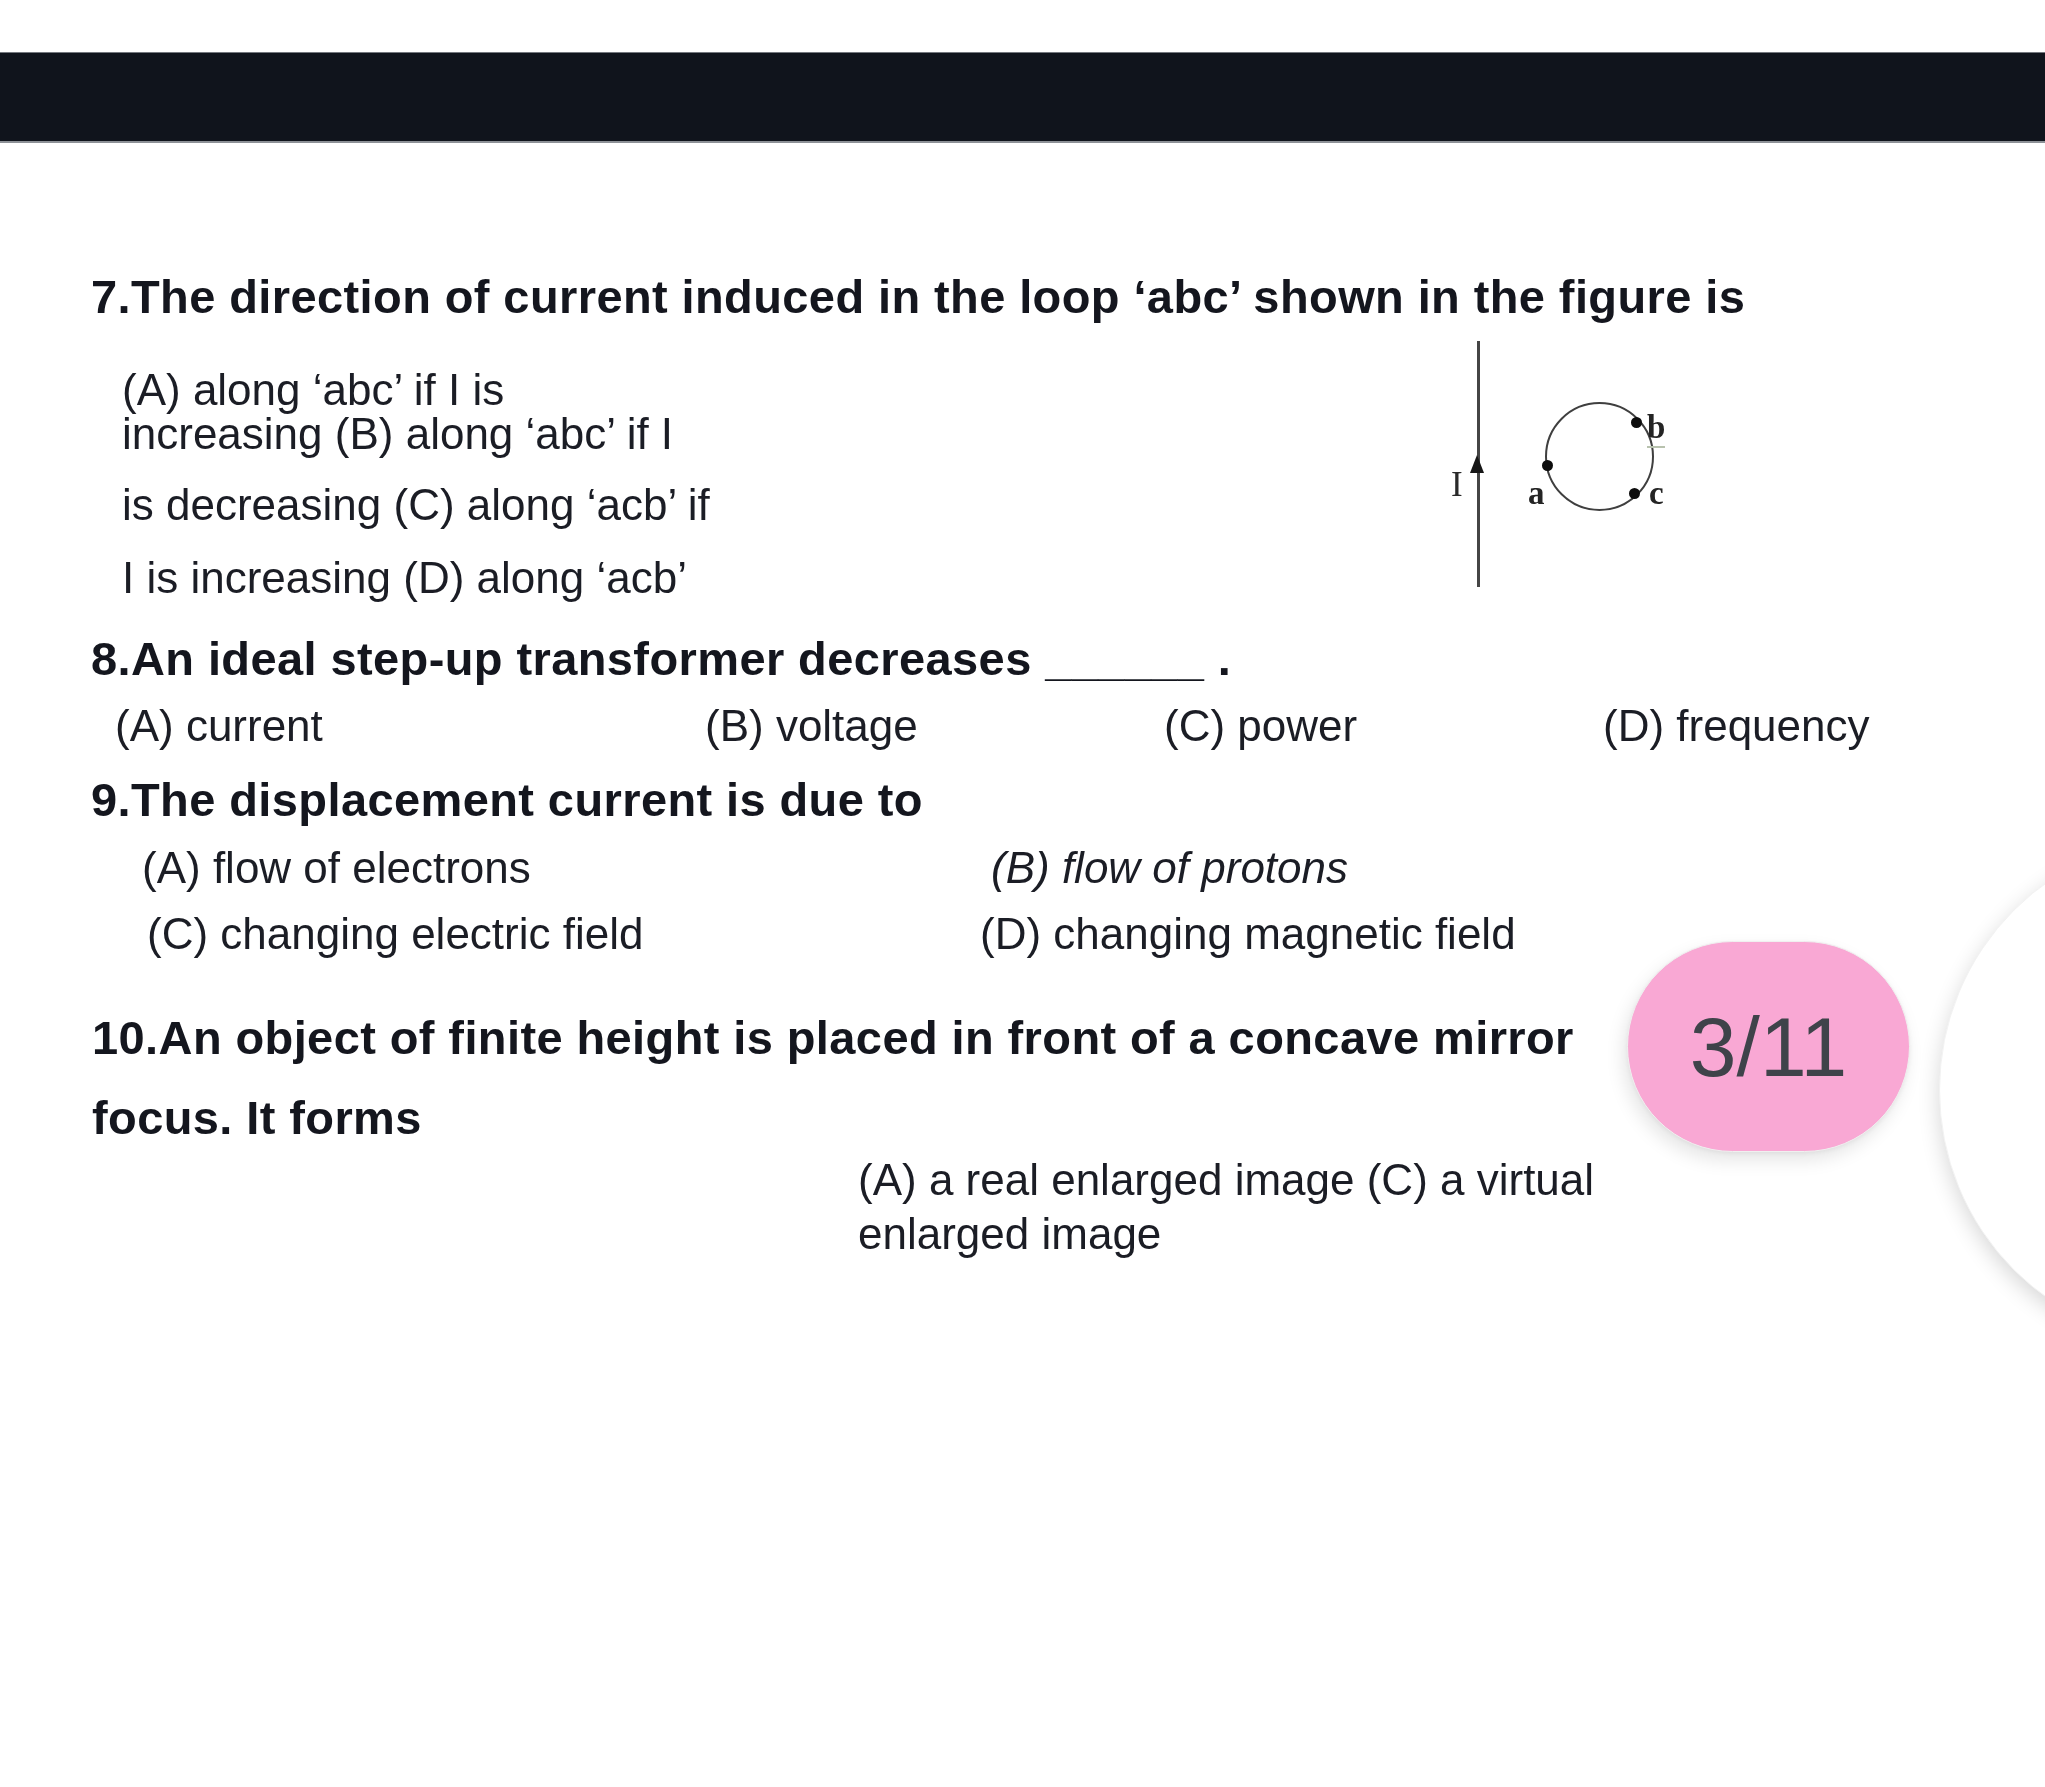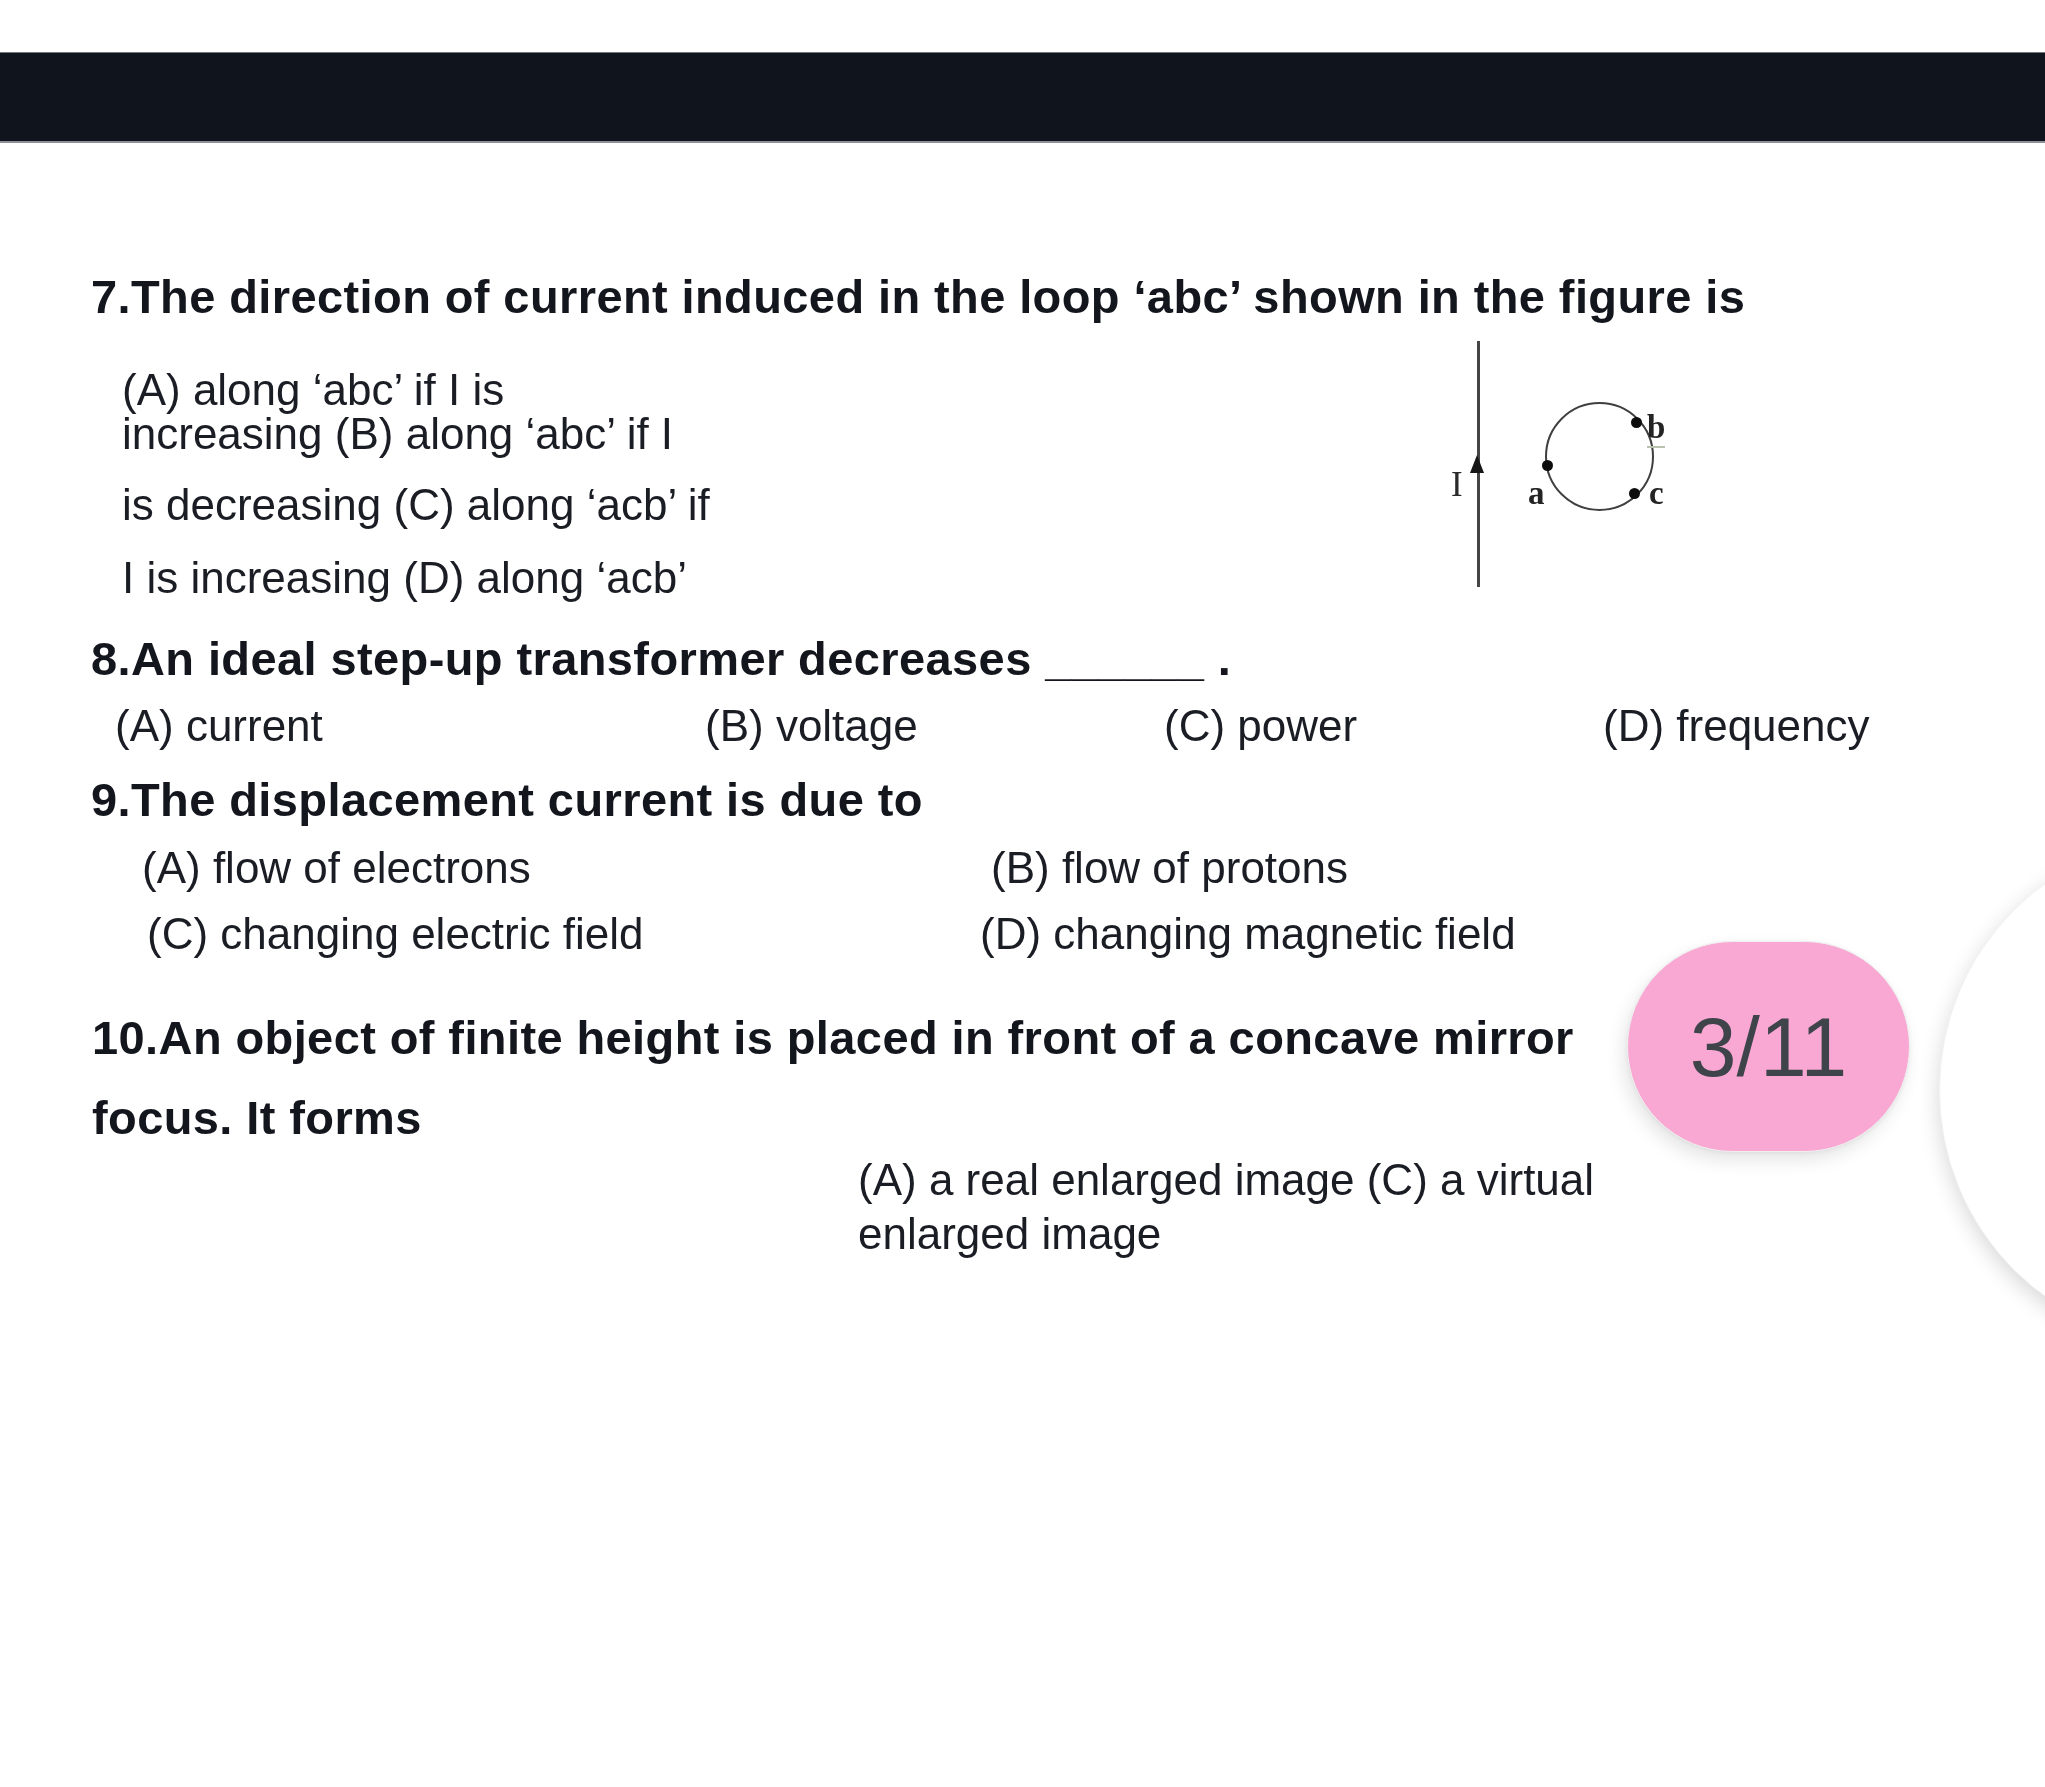--- a/index.html
+++ b/index.html
@@ -122,21 +122,21 @@
   <div class="qtitle" style="left:91px;top:635px;">8.An ideal step-up transformer decreases ______ .</div>
 
   <div class="body-line" style="left:115px;top:704px;">(A) current</div>
   <div class="body-line" style="left:705px;top:704px;">(B) voltage</div>
   <div class="body-line" style="left:1164px;top:704px;">(C) power</div>
   <div class="body-line" style="left:1603px;top:704px;">(D) frequency</div>
 
   <div class="qtitle" style="left:91px;top:776px;">9.The displacement current is due to</div>
 
   <div class="body-line" style="left:142px;top:846px;">(A) flow of electrons</div>
-  <div class="body-line" style="left:991px;top:846px;">(B) flow of protons</div>
+  <div class="body-line" style="left:991px;top:846px;font-style:italic;">(B) flow of protons</div>
   <div class="body-line" style="left:980px;top:912px;">(D) changing magnetic field</div>
   <div class="body-line" style="left:147px;top:912px;">(C) changing electric field</div>
 
   <div class="qtitle" style="left:92px;top:1014px;">10.An object of finite height is placed in front of a concave mirror</div>
   <div class="qtitle" style="left:92px;top:1094px;text-align:center;">focus. It forms</div>
 
   <div class="body-line" style="left:858px;top:1158px;">(A) a real enlarged image (C) a virtual</div>
   <div class="body-line" style="left:858px;top:1212px;">enlarged image</div>
 
   <div class="page-badge">

